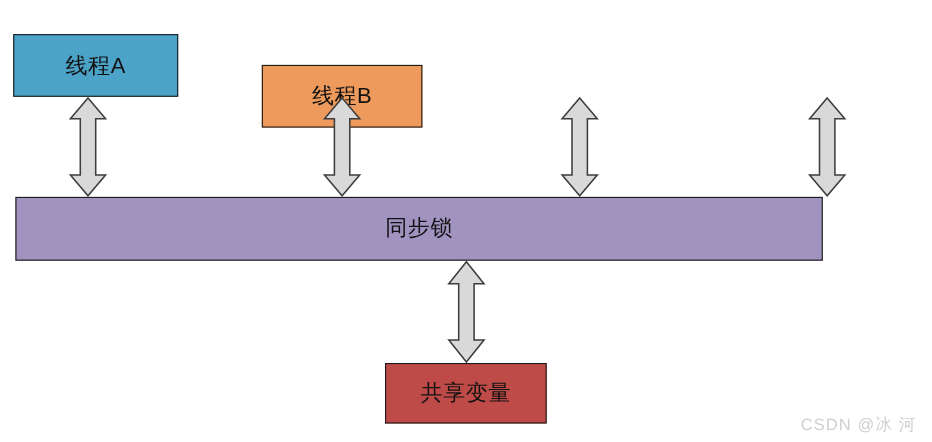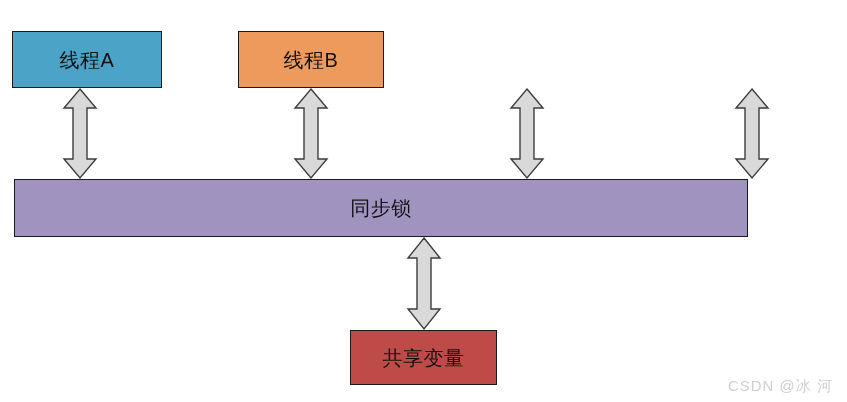--- a/index.html
+++ b/index.html
@@ -39,21 +39,21 @@
     display: block;
     white-space: nowrap;
   }
 
   
   .thread-box {
     top: 31px;
     height: 57px;
   }
   #thread-a { left: 12px;  width: 150px; }
-  #thread-b { left: 238px; width: 146px; }
+  #thread-b { left: 238px; width: 146px; margin-top: 28px; }
   #thread-c { left: 460px; width: 146px; }
   #thread-n { left: 683px; width: 150px; }
 
   
   #sync-lock {
     left: 14px;
     top: 179px;
     width: 734px;
     height: 58px;
   }

